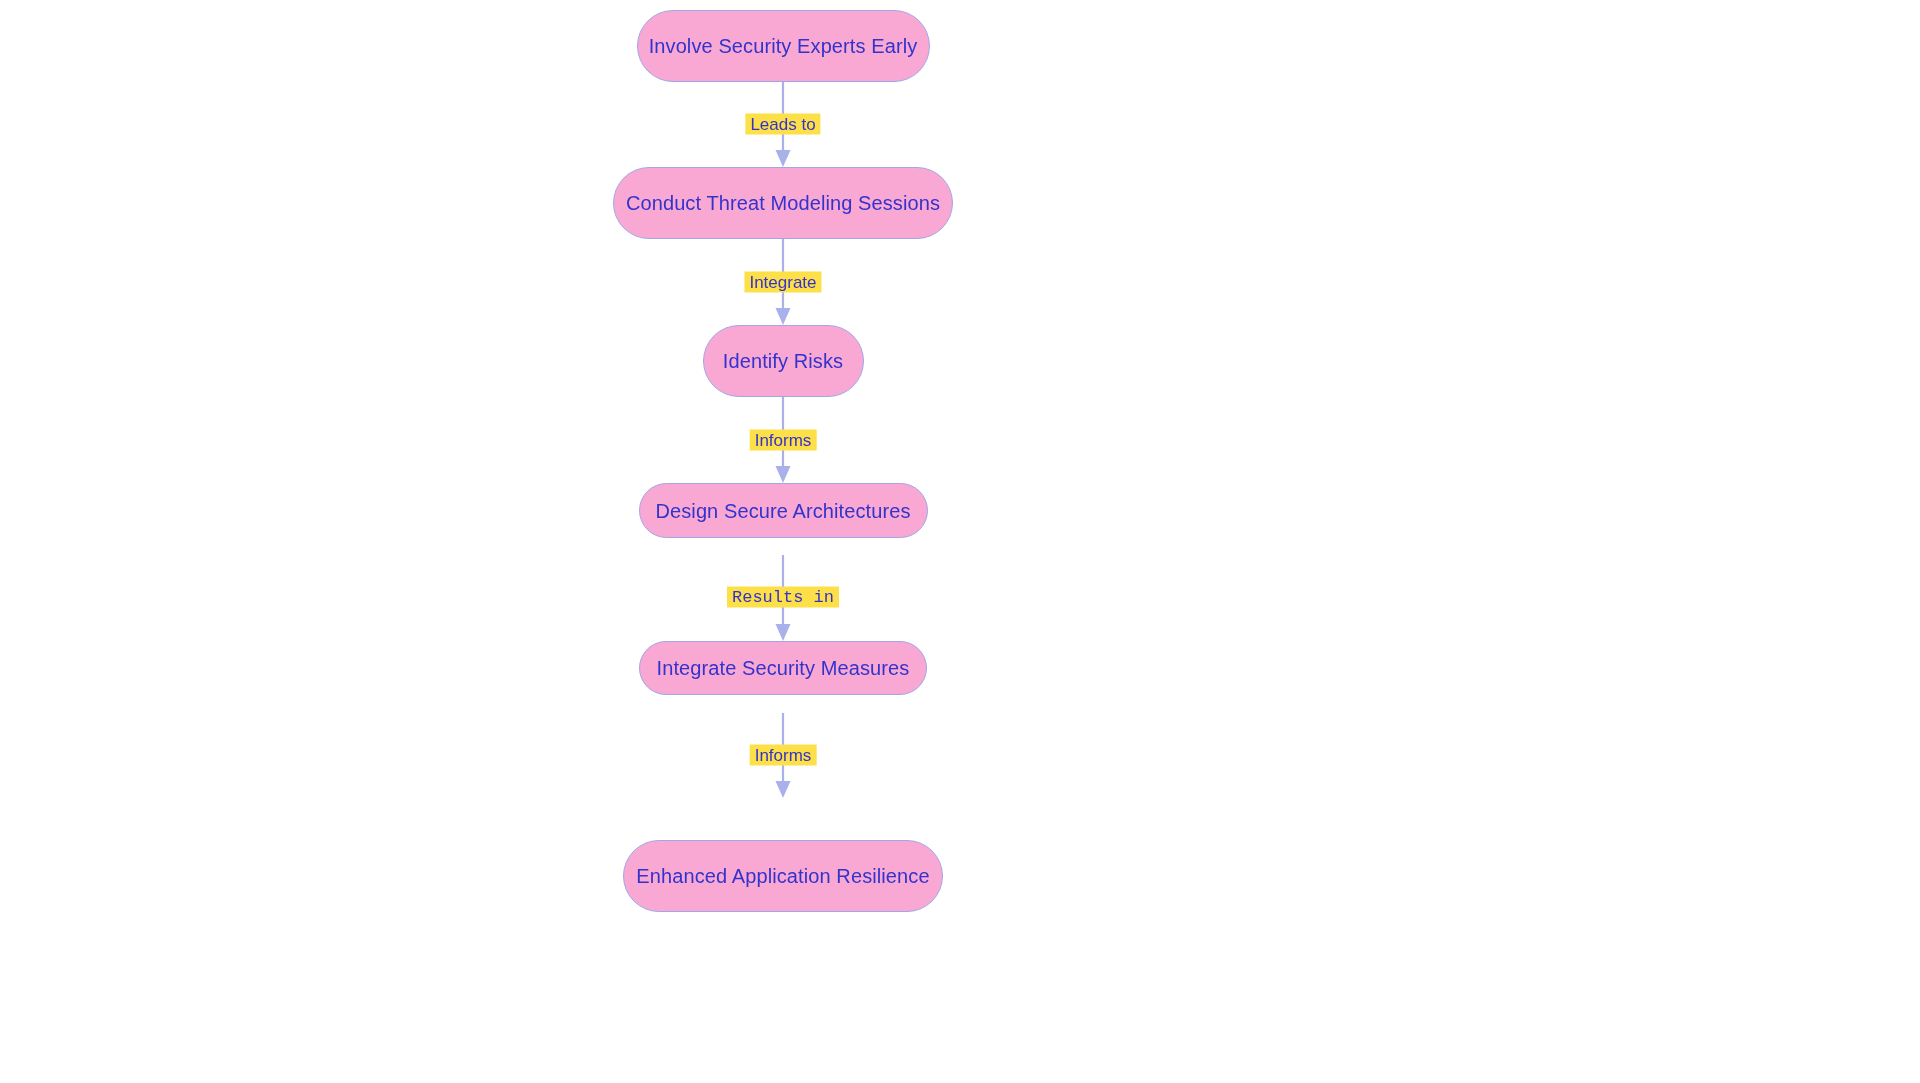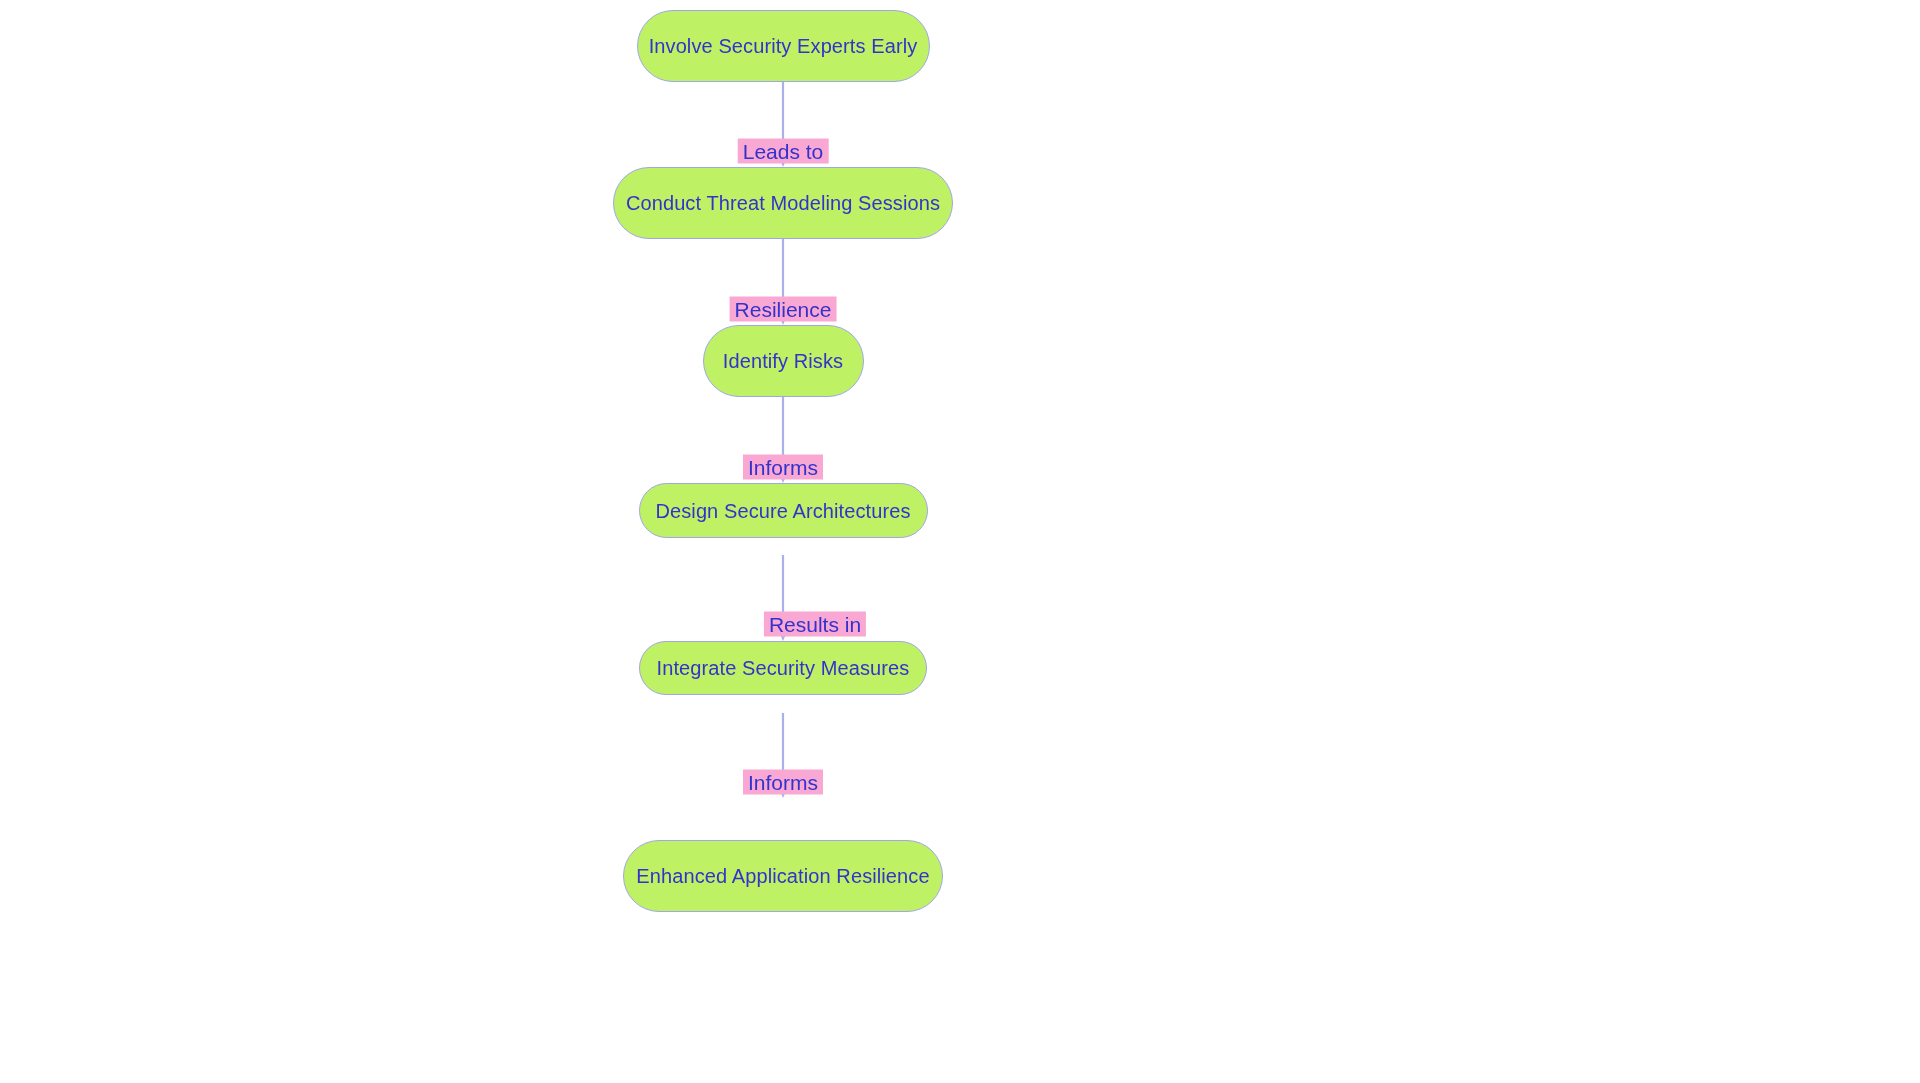--- a/index.html
+++ b/index.html
@@ -21,21 +21,21 @@
     background: #ffffff;
   }
 
   
   .node {
     position: absolute;
     box-sizing: border-box;
     display: flex;
     align-items: center;
     justify-content: center;
-    background: #bef264;
+    background: #f9a8d4;
     border: 1.3px solid #a0a6e8;
     border-radius: 999px;
     color: #3333cc;
     z-index: 3;
   }
   .node-label {
     font-family: "Liberation Sans", sans-serif;
     font-size: 20px;
     line-height: 1;
     color: #3333cc;
@@ -59,28 +59,27 @@
   }
   .edge-arrow {
     fill: #a9b0ea;
   }
 
   
   .edge-label {
     position: absolute;
     z-index: 4;
     transform: translate(-50%, -50%);
-    background: #f9a8d4;
+    background: #fde047;
     padding: 2px 5px;
     font-family: "Liberation Sans", sans-serif;
-    font-size: 21px;
+    font-size: 17px;
     line-height: 1;
     color: #3333cc;
     white-space: nowrap;
-    margin-top: 27px;
   }
 </style>
 </head>
 <body>
 
 <div id="flowchart">
 
   <div class="edge" style="left:758px; top:82px; width:50px; height:85px;">
     <svg width="50" height="85" viewBox="0 0 50 85">
       <path class="edge-line" d="M25 0 L25 72"></path>
@@ -114,28 +113,28 @@
       <path class="edge-line" d="M25 0 L25 72"></path>
       <path class="edge-arrow" d="M25 85 L17.5 68 L32.5 68 Z"></path>
     </svg>
   </div>
 
   <div class="edge-label" style="left:783px; top:124px;">
     <span>Leads to</span>
   </div>
 
   <div class="edge-label" style="left:783px; top:282px;">
-    <span>Resilience</span>
+    <span>Integrate</span>
   </div>
 
   <div class="edge-label" style="left:783px; top:440px;">
     <span>Informs</span>
   </div>
 
-  <div class="edge-label" style="left:815px; top:597px;">
+  <div class="edge-label" style="left:783px; top:597px;font-family:Liberation Mono, monospace;">
     <span>Results in</span>
   </div>
 
   <div class="edge-label" style="left:783px; top:755px;">
     <span>Informs</span>
   </div>
 
   <div class="node" style="left:636.5px; top:10px; width:293px; height:72px;">
     <span class="node-label">Involve Security Experts Early</span>
   </div>

